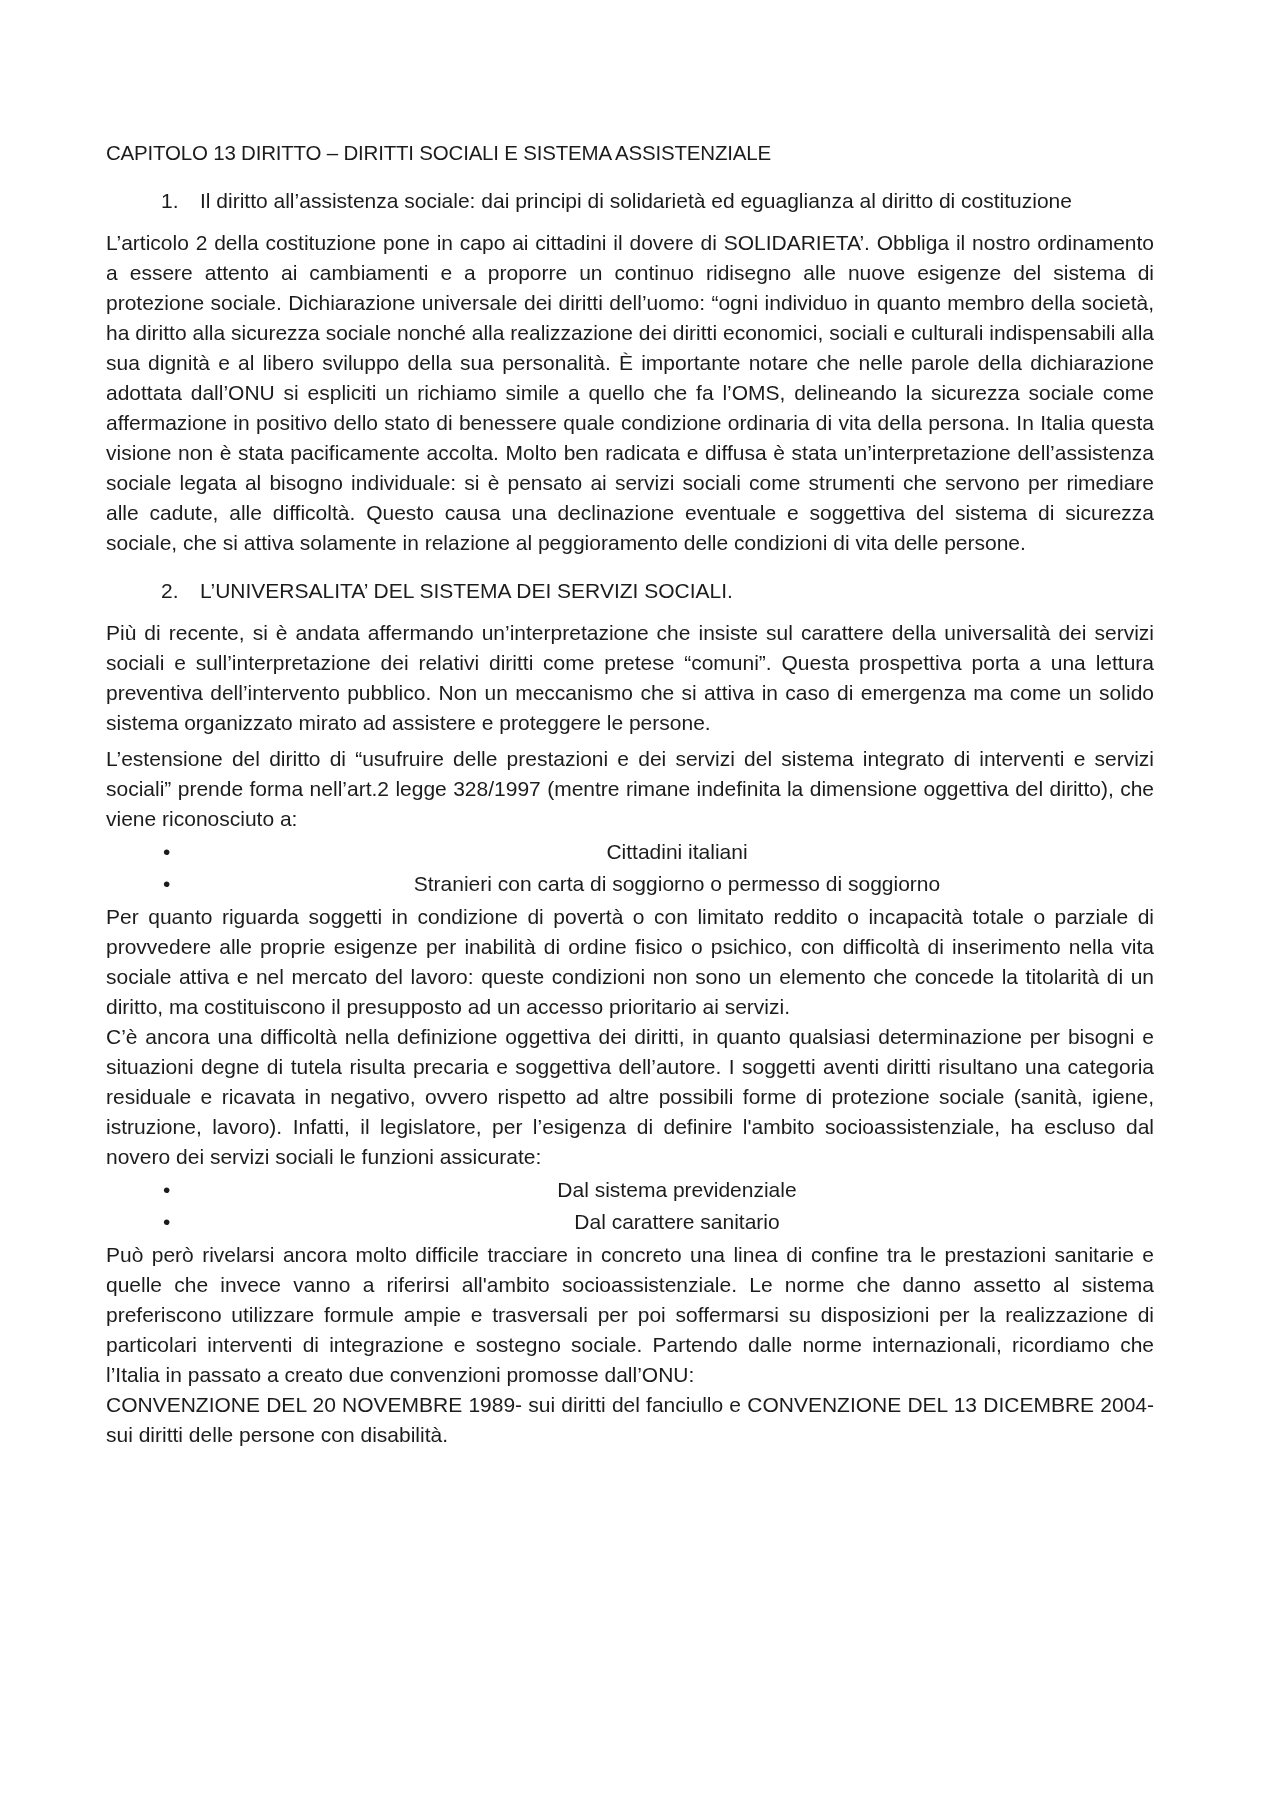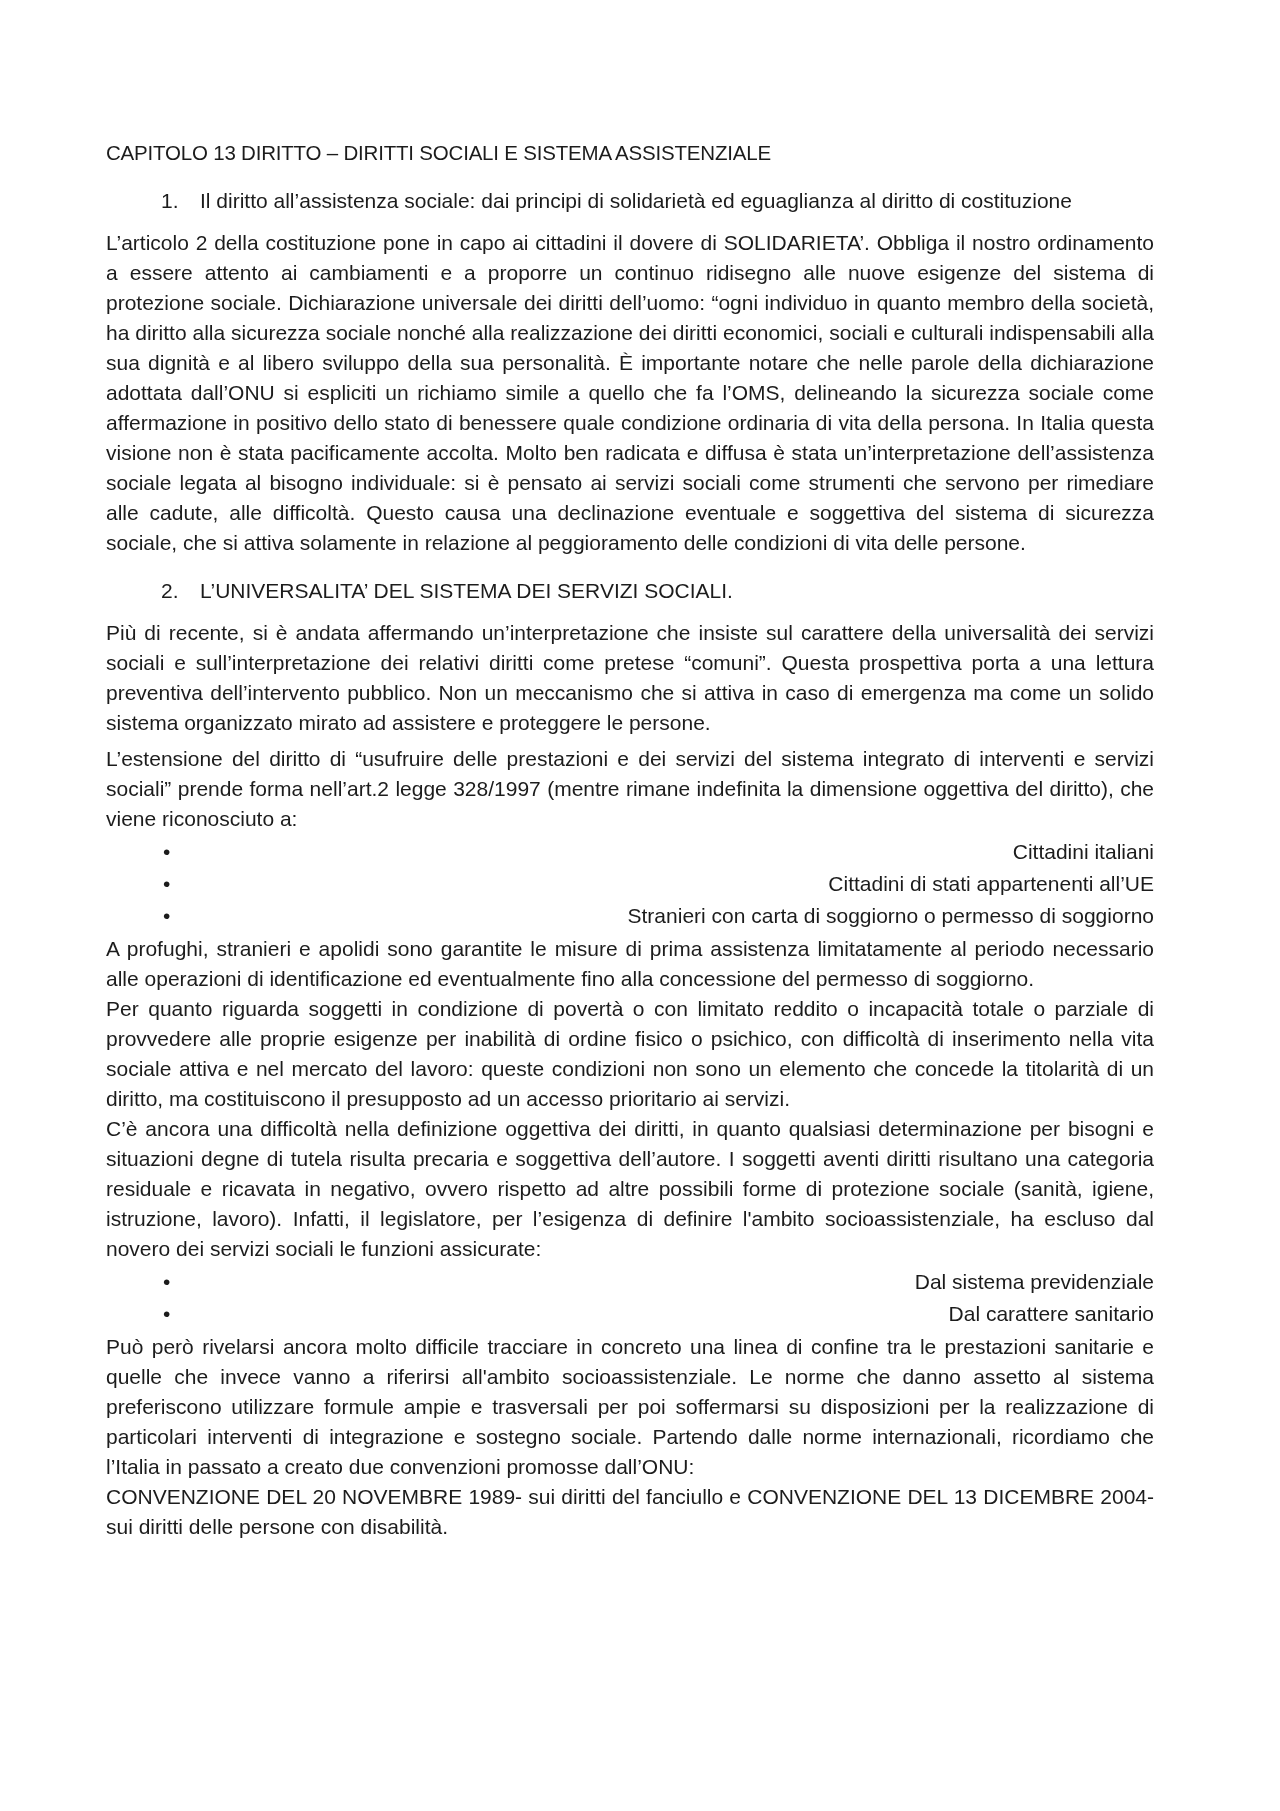--- a/index.html
+++ b/index.html
@@ -48,21 +48,21 @@
   p.mb0 { margin-bottom: 0; }
   ul.bullet-list {
     list-style: none;
     margin: 2px 0 2px 0;
     padding: 0;
   }
   ul.bullet-list li {
     position: relative;
     padding-left: 94px;
     line-height: 32px;
-    text-align: right;
+    text-align: center;
   }
   ul.bullet-list li::before {
     content: "\2022";
     position: absolute;
     left: 57px;
     top: 0;
   }
 </style>
 </head>
 <body>
@@ -82,25 +82,23 @@
     <span class="num">2.</span>
     <span class="ntxt">L’UNIVERSALITA’ DEL SISTEMA DEI SERVIZI SOCIALI.</span>
   </div>
 
   <p class="body-par">Più di recente, si è andata affermando un’interpretazione che insiste sul carattere della universalità dei servizi sociali e sull’interpretazione dei relativi diritti come pretese “comuni”. Questa prospettiva porta a una lettura preventiva dell’intervento pubblico. Non un meccanismo che si attiva in caso di emergenza ma come un solido sistema organizzato mirato ad assistere e proteggere le persone.</p>
 
   <p class="body-par mb0">L’estensione del diritto di “usufruire delle prestazioni e dei servizi del sistema integrato di interventi e servizi sociali” prende forma nell’art.2 legge 328/1997 (mentre rimane indefinita la dimensione oggettiva del diritto), che viene riconosciuto a:</p>
 
   <ul class="bullet-list">
     <li>Cittadini italiani</li>
-    <li>Cittadini di stati appartenenti all’UE</li>
     <li>Stranieri con carta di soggiorno o permesso di soggiorno</li>
   </ul>
 
-  <p class="body-par mb0">A profughi, stranieri e apolidi sono garantite le misure di prima assistenza limitatamente al periodo necessario alle operazioni di identificazione ed eventualmente fino alla concessione del permesso di soggiorno.</p>
 
   <p class="body-par mb0">Per quanto riguarda soggetti in condizione di povertà o con limitato reddito o incapacità totale o parziale di provvedere alle proprie esigenze per inabilità di ordine fisico o psichico, con difficoltà di inserimento nella vita sociale attiva e nel mercato del lavoro: queste condizioni non sono un elemento che concede la titolarità di un diritto, ma costituiscono il presupposto ad un accesso prioritario ai servizi.</p>
 
   <p class="body-par mb0">C’è ancora una difficoltà nella definizione oggettiva dei diritti, in quanto qualsiasi determinazione per bisogni e situazioni degne di tutela risulta precaria e soggettiva dell’autore. I soggetti aventi diritti risultano una categoria residuale e ricavata in negativo, ovvero rispetto ad altre possibili forme di protezione sociale (sanità, igiene, istruzione, lavoro). Infatti, il legislatore, per l’esigenza di definire l'ambito socioassistenziale, ha escluso dal novero dei servizi sociali le funzioni assicurate:</p>
 
   <ul class="bullet-list">
     <li>Dal sistema previdenziale</li>
     <li>Dal carattere sanitario</li>
   </ul>
 

